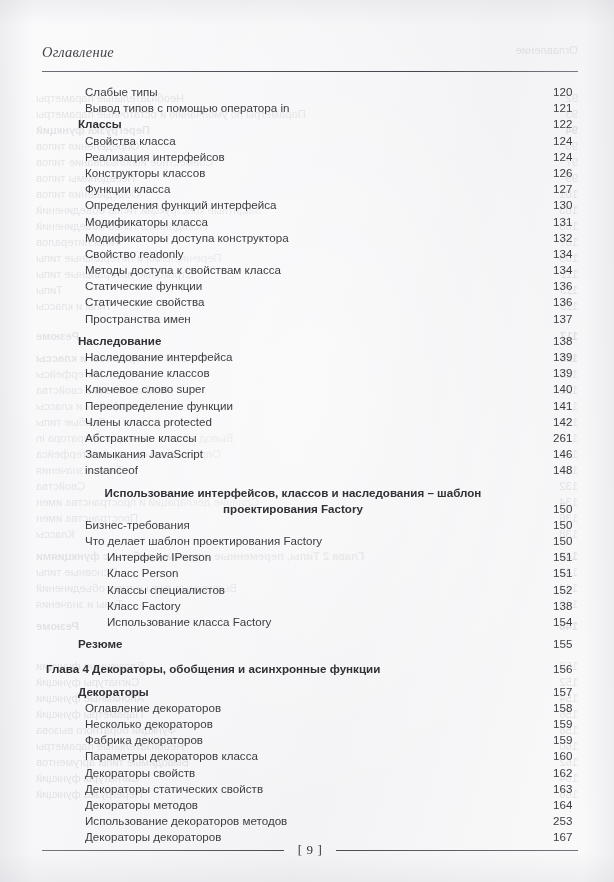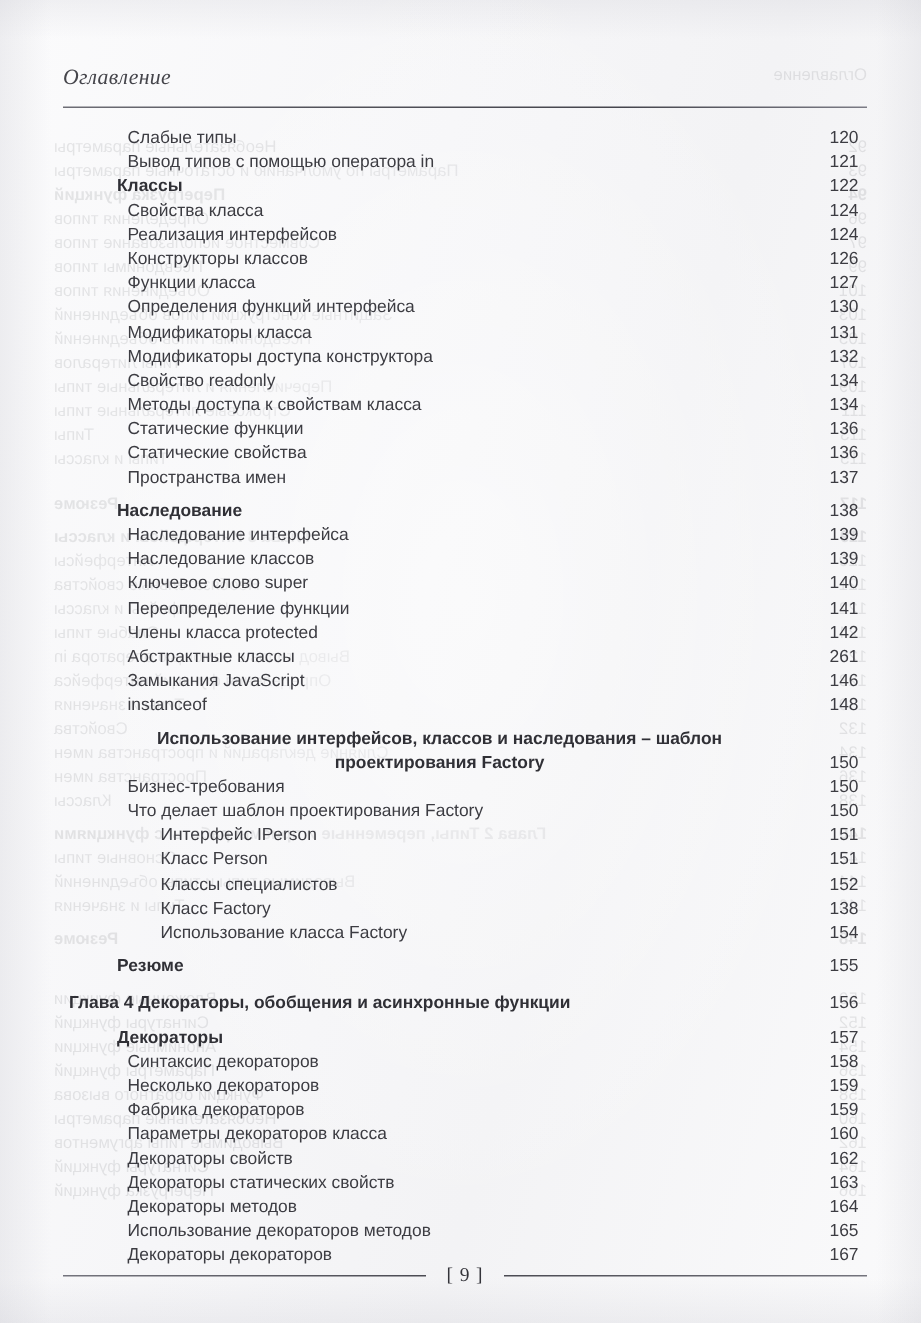--- a/index.html
+++ b/index.html
@@ -461,21 +461,21 @@
       </div>
       <div class="toc-row lvl-chapter gap-md">
         <span class="toc-title">Глава 4  Декораторы, обобщения и асинхронные функции</span>
         <span class="toc-page">156</span>
       </div>
       <div class="toc-row lvl-section gap-sm">
         <span class="toc-title">Декораторы</span>
         <span class="toc-page">157</span>
       </div>
       <div class="toc-row lvl-1">
-        <span class="toc-title">Синтаксис декораторов</span>
+        <span class="toc-title">Оглавление декораторов</span>
         <span class="toc-page">158</span>
       </div>
       <div class="toc-row lvl-1">
         <span class="toc-title">Несколько декораторов</span>
         <span class="toc-page">159</span>
       </div>
       <div class="toc-row lvl-1">
         <span class="toc-title">Фабрика декораторов</span>
         <span class="toc-page">159</span>
       </div>
@@ -490,21 +490,21 @@
       <div class="toc-row lvl-1">
         <span class="toc-title">Декораторы статических свойств</span>
         <span class="toc-page">163</span>
       </div>
       <div class="toc-row lvl-1">
         <span class="toc-title">Декораторы методов</span>
         <span class="toc-page">164</span>
       </div>
       <div class="toc-row lvl-1">
         <span class="toc-title">Использование декораторов методов</span>
-        <span class="toc-page">165</span>
+        <span class="toc-page">253</span>
       </div>
       <div class="toc-row lvl-1">
         <span class="toc-title">Декораторы декораторов</span>
         <span class="toc-page">167</span>
       </div>
     </div>
 
   <div class="footer">
     <div class="footer-rule"></div>
     <div class="folio">[ 9 ]</div>

